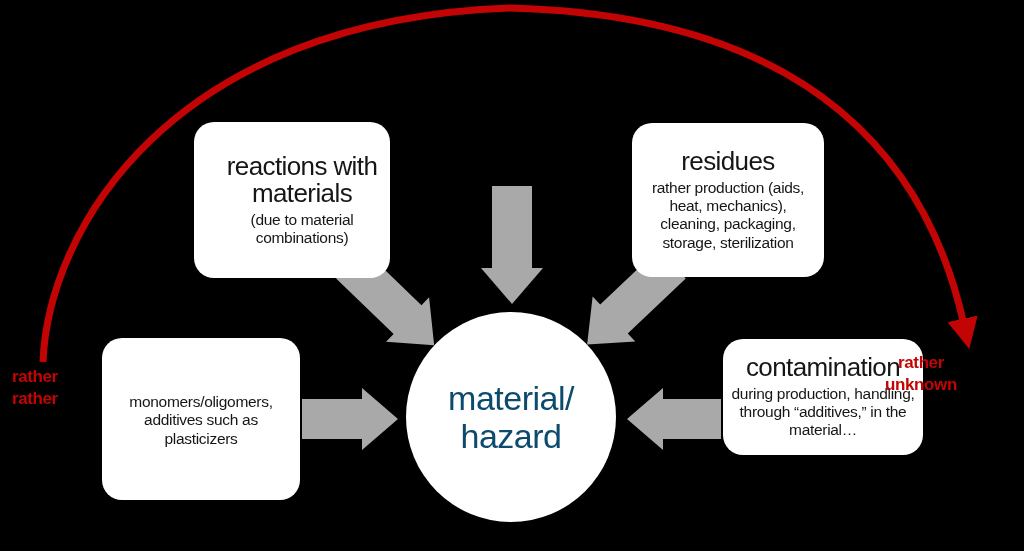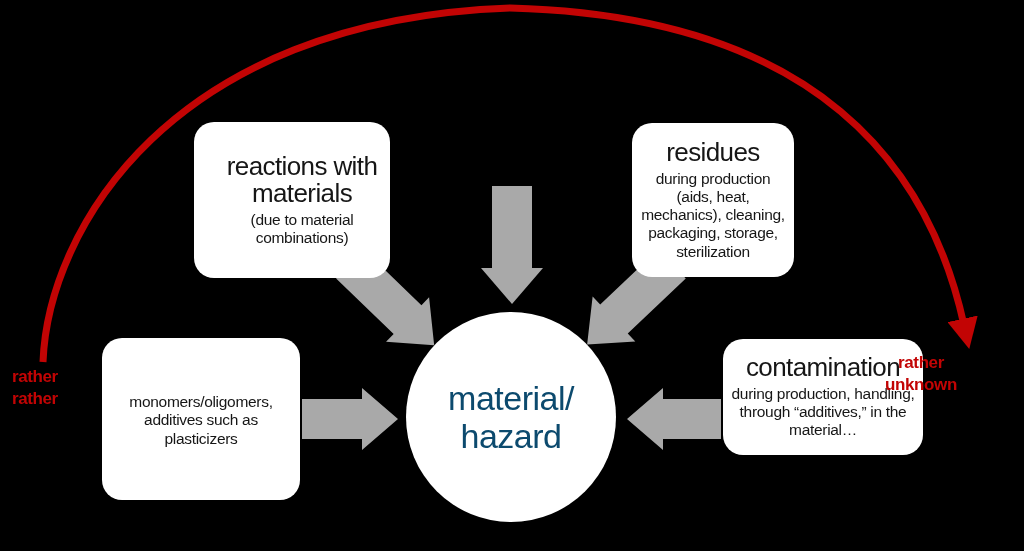--- a/index.html
+++ b/index.html
@@ -30,21 +30,21 @@
     font-size:26px; line-height:1.06;
     letter-spacing:-0.6px; font-weight:500;
   }
   .box .desc {
     font-size:15.5px; line-height:1.18;
     letter-spacing:-0.3px; margin-top:3px;
   }
   .box-product       { left:102px; top:338px; width:198px; height:162px; }
   .box-reactions     { left:194px; top:122px; width:196px; height:156px;padding-left:28px; }
   .box-degradation   { left:413px; top:29px;  width:204px; height:153px; }
-  .box-residues      { left:632px; top:123px; width:162px; height:154px; }
+  .box-residues      { left:632px; top:123px; width:192px; height:154px; }
   .box-contamination { left:723px; top:339px; width:200px; height:116px; }
   .circle {
     position:absolute;
     left:406px; top:312px; width:210px; height:210px;
     background:#ffffff; border-radius:50%;
     display:flex; flex-direction:column;
     align-items:center; justify-content:center;
     text-align:center; color:#0c4a6e;
     font-size:34px; line-height:1.12; letter-spacing:-0.5px;
     z-index:2;
@@ -84,21 +84,21 @@
   </div>
 
   <div class="box box-reactions">
     <div class="title">reactions with materials</div>
     <div class="desc">(due to material combinations)</div>
   </div>
 
 
   <div class="box box-residues">
     <div class="title">residues</div>
-    <div class="desc">during production (aids, heat, mechanics), cleaning, packaging, storage, sterilization</div>
+    <div class="desc">rather production (aids, heat, mechanics), cleaning, packaging, storage, sterilization</div>
   </div>
 
   <div class="box box-contamination">
     <div class="title">contamination</div>
     <div class="desc">during production, handling, through “additives,” in the material…</div>
   </div>
 
   <div class="circle">
     <span>material/</span>
     <span>hazard</span>

